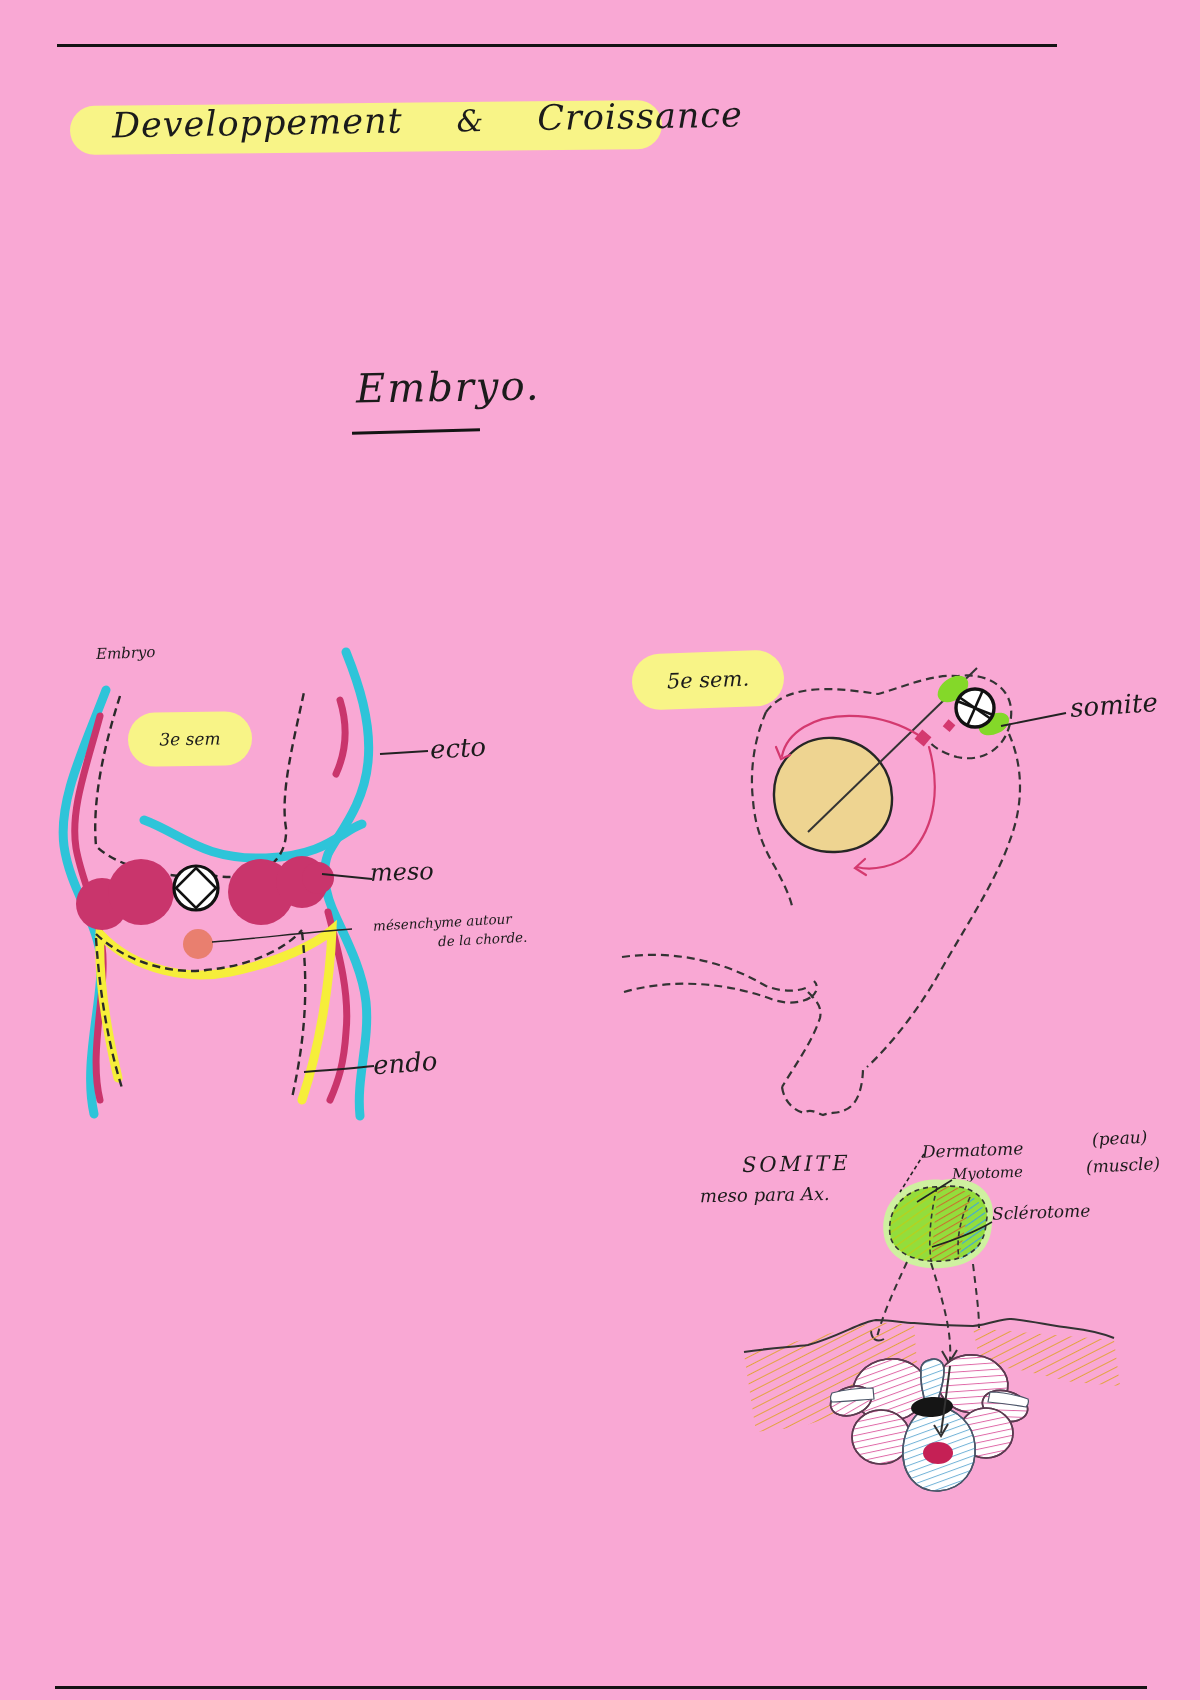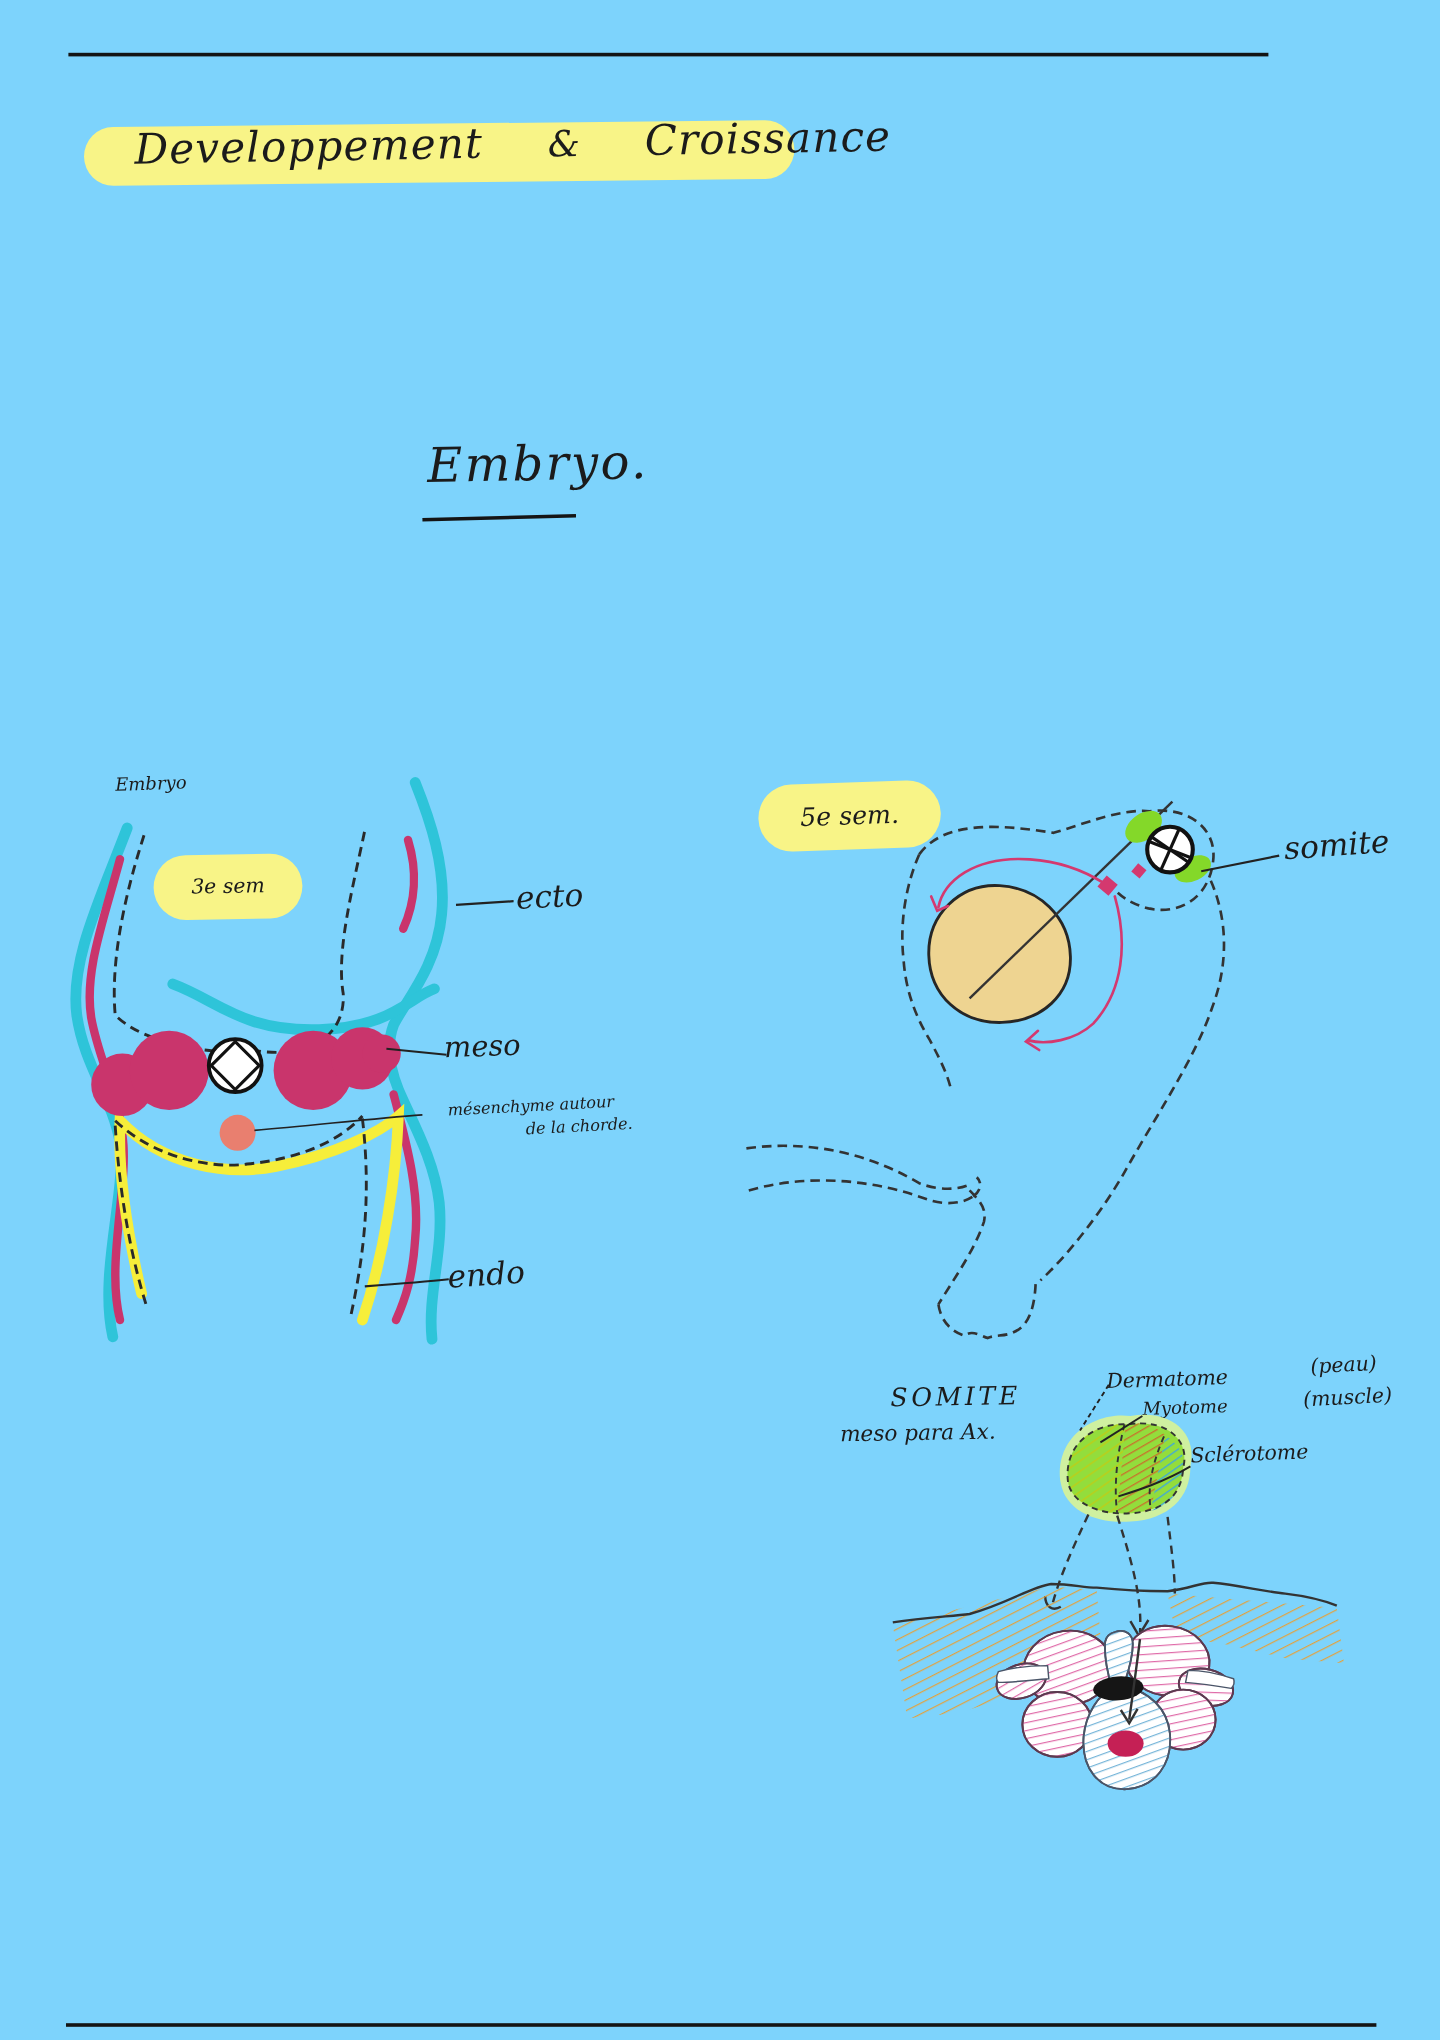--- a/index.html
+++ b/index.html
@@ -1,16 +1,16 @@
 <!DOCTYPE html>
 <html><head>
 <meta charset="utf-8">
 <style>
   html,body{margin:0;padding:0;background:#ffffff;}
-  #page{position:relative;width:1200px;height:1700px;background:#7dd3fc;overflow:hidden;
+  #page{position:relative;width:1200px;height:1700px;background:#f9a8d4;overflow:hidden;
         font-family:"DejaVu Serif", serif;color:#1b1b1b;}
   .rule{position:absolute;background:#141414;}
   .hand{position:absolute;font-family:"DejaVu Serif", serif;font-style:italic;color:#1b1b1b;white-space:nowrap;}
   .pill{position:absolute;background:#f8f487;border-radius:28px;}
   .pill > span{position:absolute;left:0;top:0;width:100%;height:100%;display:flex;
                align-items:center;justify-content:center;font-family:"DejaVu Serif", serif;
                font-style:italic;color:#1b1b1b;}
   #title-pill{left:70px;top:103px;width:592px;height:49px;transform:rotate(-0.6deg);}
   #title-row{position:absolute;left:112px;top:100px;display:flex;gap:54px;align-items:baseline;
              transform:rotate(-1deg);}

